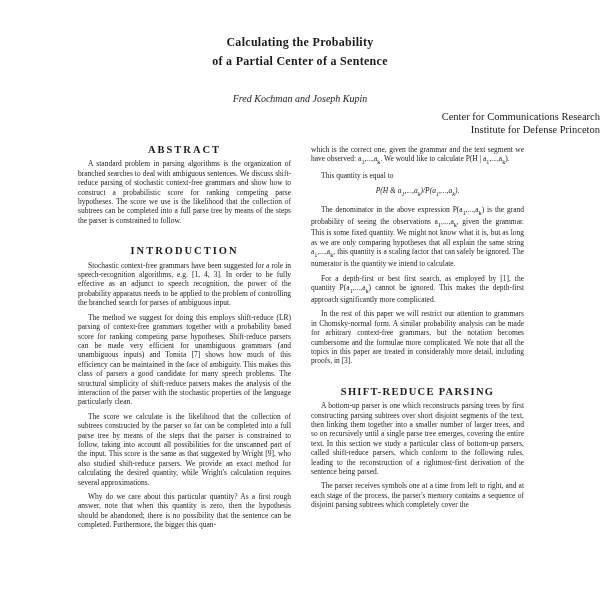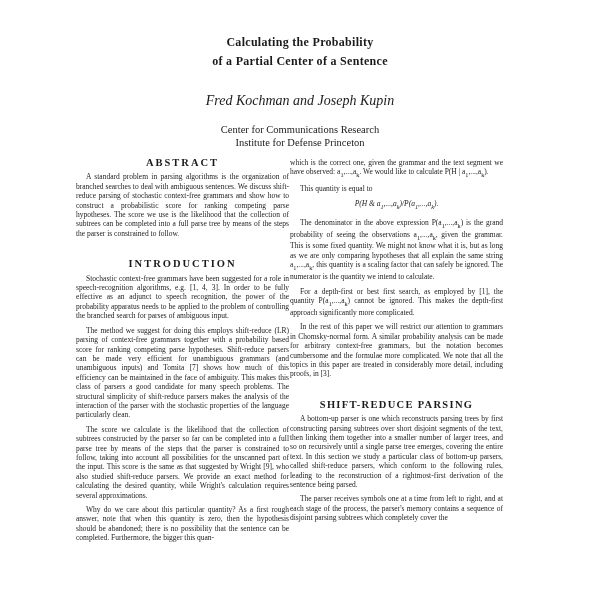--- a/index.html
+++ b/index.html
@@ -24,33 +24,33 @@
     text-align: center;
     font-weight: bold;
     font-size: 12px;
     line-height: 19px;
     margin-top: 33px;
     letter-spacing: 0.3px;
   }
   .authors {
     text-align: center;
     font-style: italic;
-    font-size: 14px;
+    font-size: 10px;
     margin-top: 22px;
   }
   .affiliation {
-    text-align: center;
+    text-align: right;
     font-size: 10.5px;
     line-height: 12.5px;
-    margin-top: 15px;
+    margin-top: 7px;
   }
   .columns {
     display: flex;
-    justify-content: flex-start;
-    gap: 1px;
+    justify-content: flex-end;
+    gap: 20px;
     margin-top: 9px;
     padding: 0 76px;
   }
   .col {
     width: 213px;
     font-size: 7.5px;
     line-height: 9.4px;
     text-align: justify;
   }
   .sec-heading {

